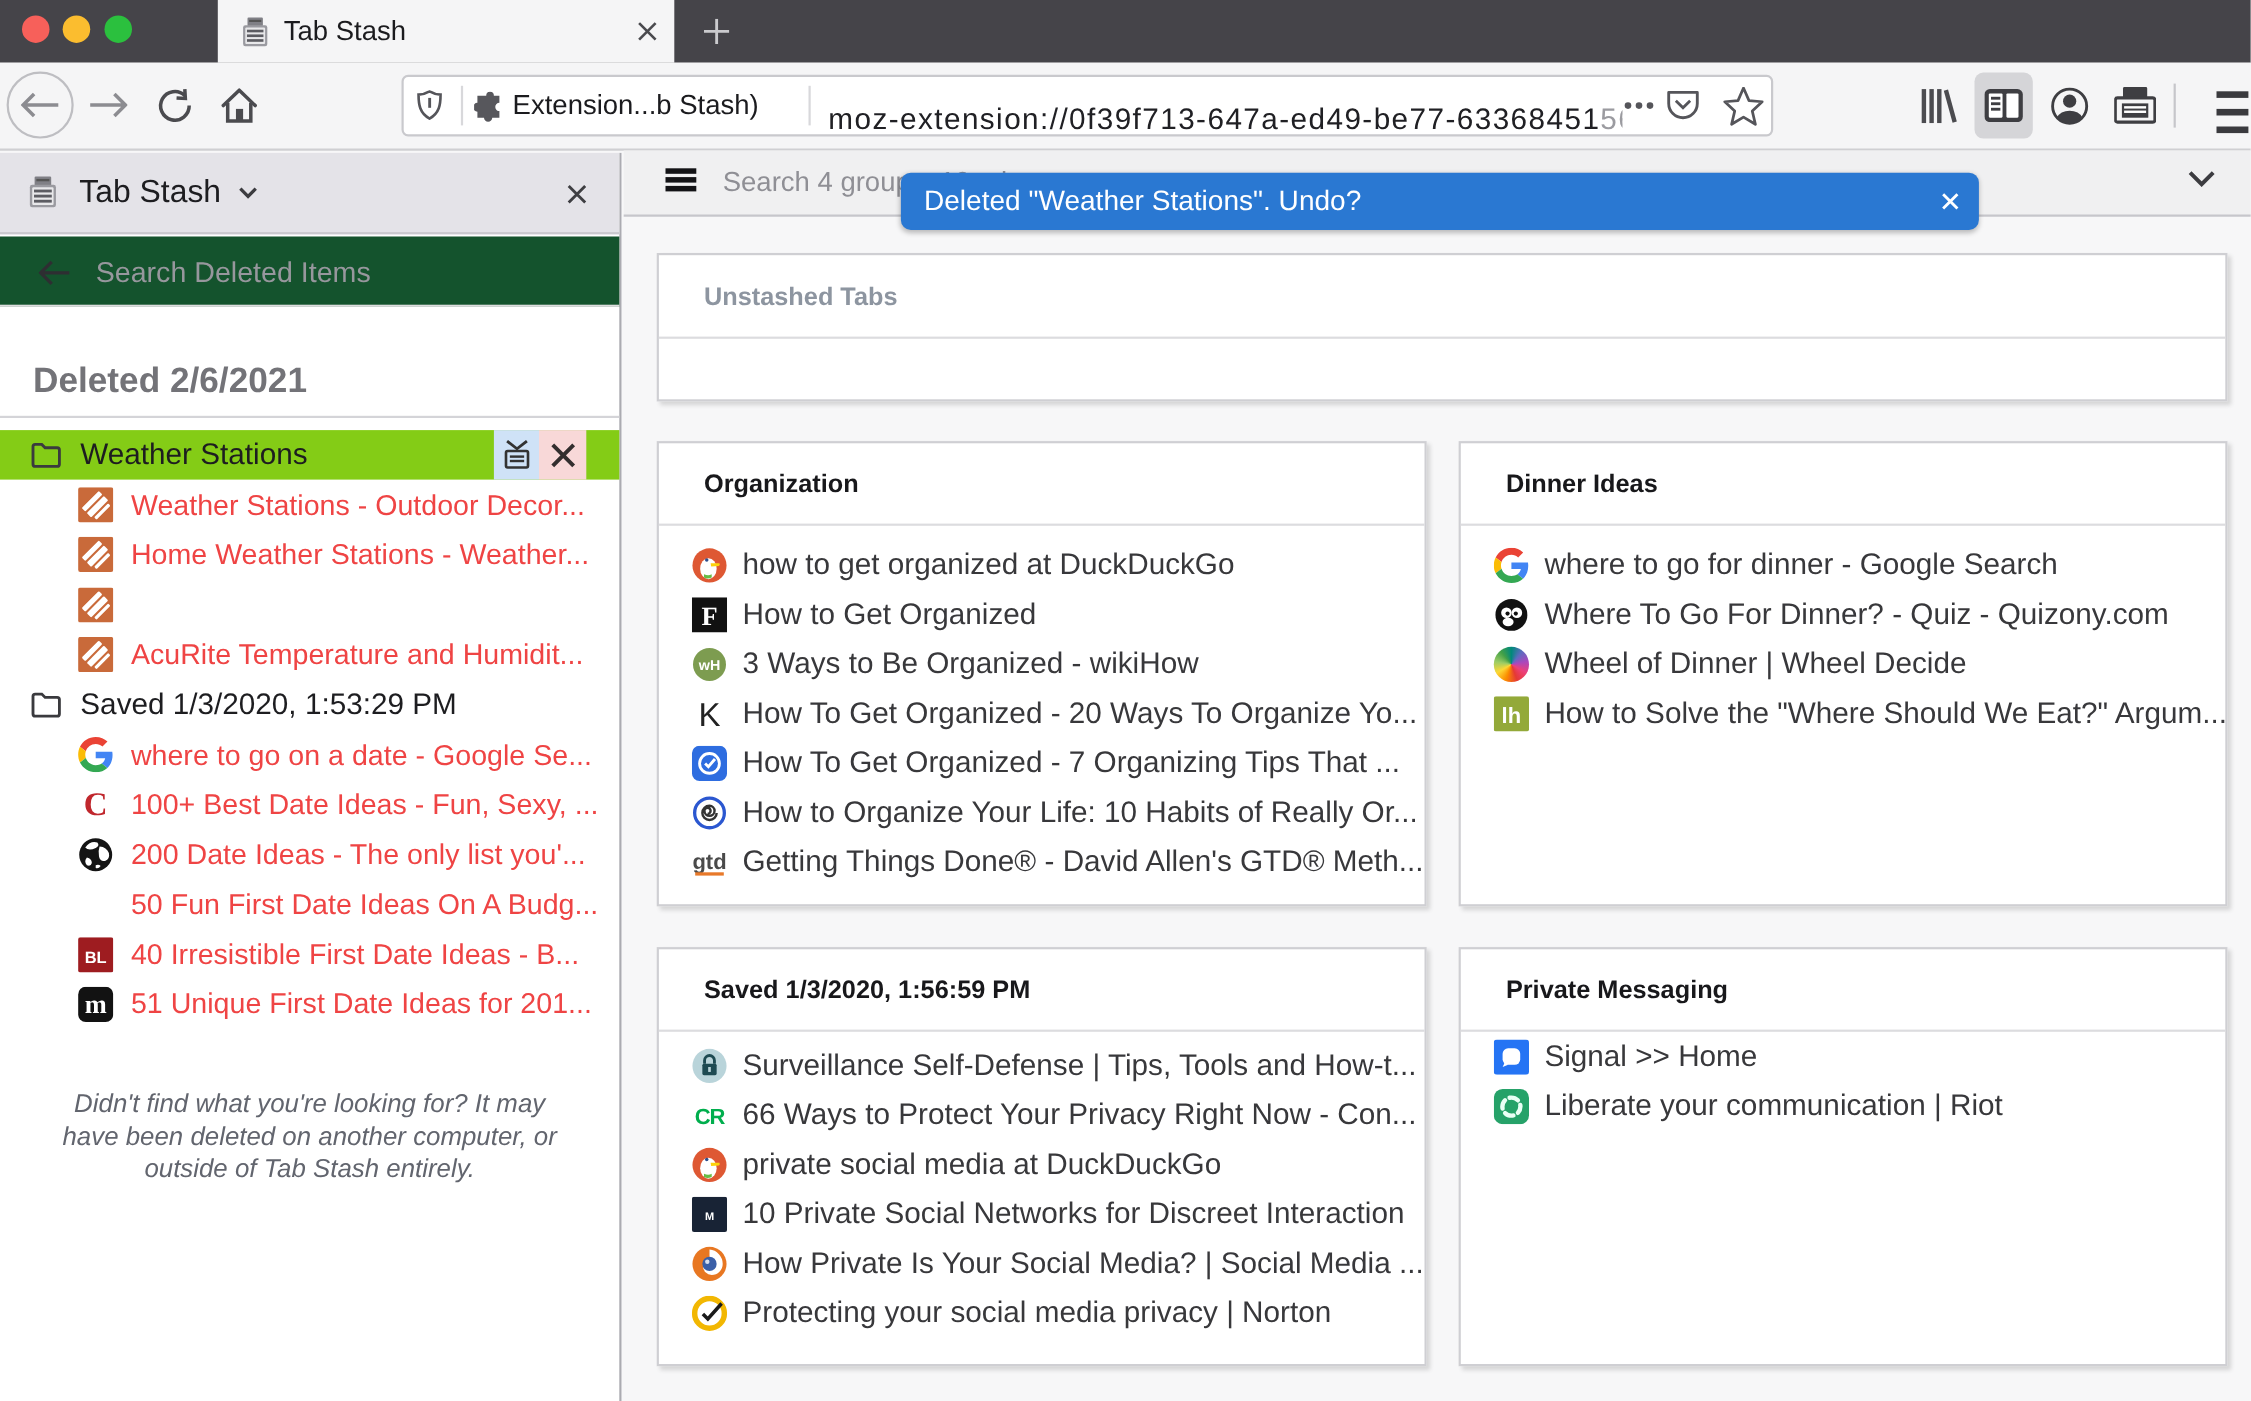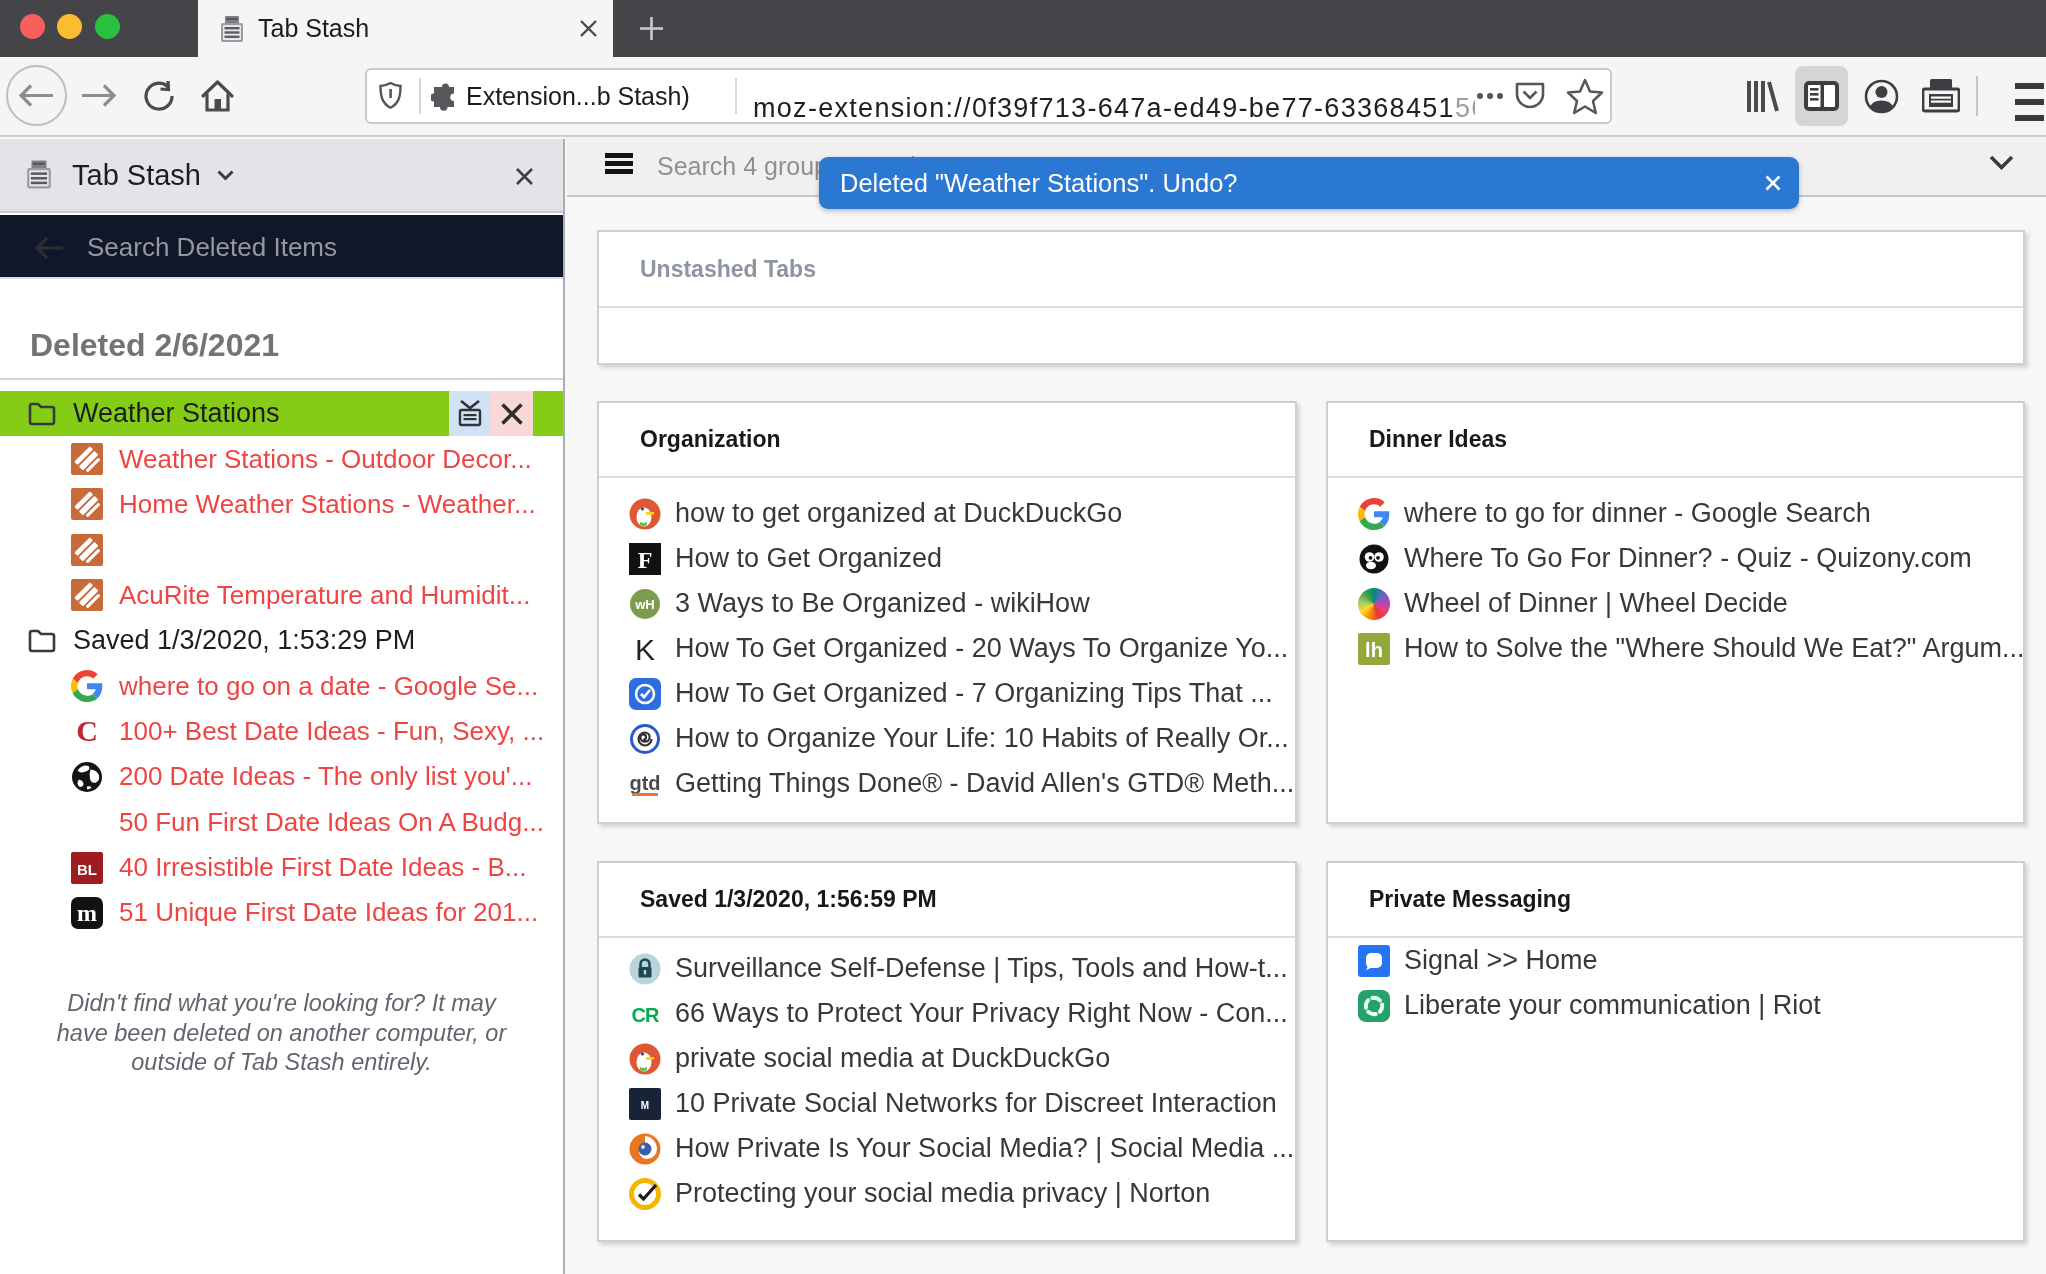--- a/index.html
+++ b/index.html
@@ -128,21 +128,21 @@
       <rect x="5.5" y="20.6" width="15" height="2.4" fill="#5c5c62"></rect>
     </svg>
     <div class="abs" style="left:72px;top:0;height:72px;display:flex;align-items:center;font-size:29px;color:#1d1d20">Tab Stash</div>
     <svg class="abs" style="left:217px;top:31px" width="17" height="11" viewBox="0 0 17 11">
         <path d="M1.5 1.5 L8.5 8.5 L15.5 1.5" stroke="#3c3c40" stroke-width="3" fill="none"></path>
       </svg>
     <svg class="abs" style="left:515px;top:28px" width="19" height="19" viewBox="0 0 19 19">
         <path d="M2 2 L17 17 M17 2 L2 17" stroke="#3e3e42" stroke-width="2.6"></path>
       </svg>
   </div>
-  <div class="abs" style="left:0;top:76px;width:563px;height:64px;background:#0f172a;border-bottom:2px solid #dededf">
+  <div class="abs" style="left:0;top:76px;width:563px;height:64px;background:#14532d;border-bottom:2px solid #dededf">
     <svg class="abs" style="left:35px;top:21px" width="30" height="24" viewBox="0 0 30 24">
         <path d="M12 2 L2 12 L12 22 M2.5 12 H28" stroke="#2e2e32" stroke-width="3" fill="none"></path>
       </svg>
     <div class="abs" style="left:87px;top:0;height:64px;display:flex;align-items:center;font-size:26px;color:#97979d">Search Deleted Items</div>
   </div>
   <div class="abs" style="left:30px;top:188px;font-size:32px;font-weight:bold;color:#737378">Deleted 2/6/2021</div>
   <div class="abs" style="left:0;top:239px;width:563px;height:2px;background:#d4d4d8"></div>
   <div class="abs" style="left:0;top:252px;width:563px">
     <div class="srow" style="background:#84cc16;position:relative">
       <svg style="margin-left:28px;margin-right:17px;flex:none" width="28" height="24" viewBox="0 0 28 24">

